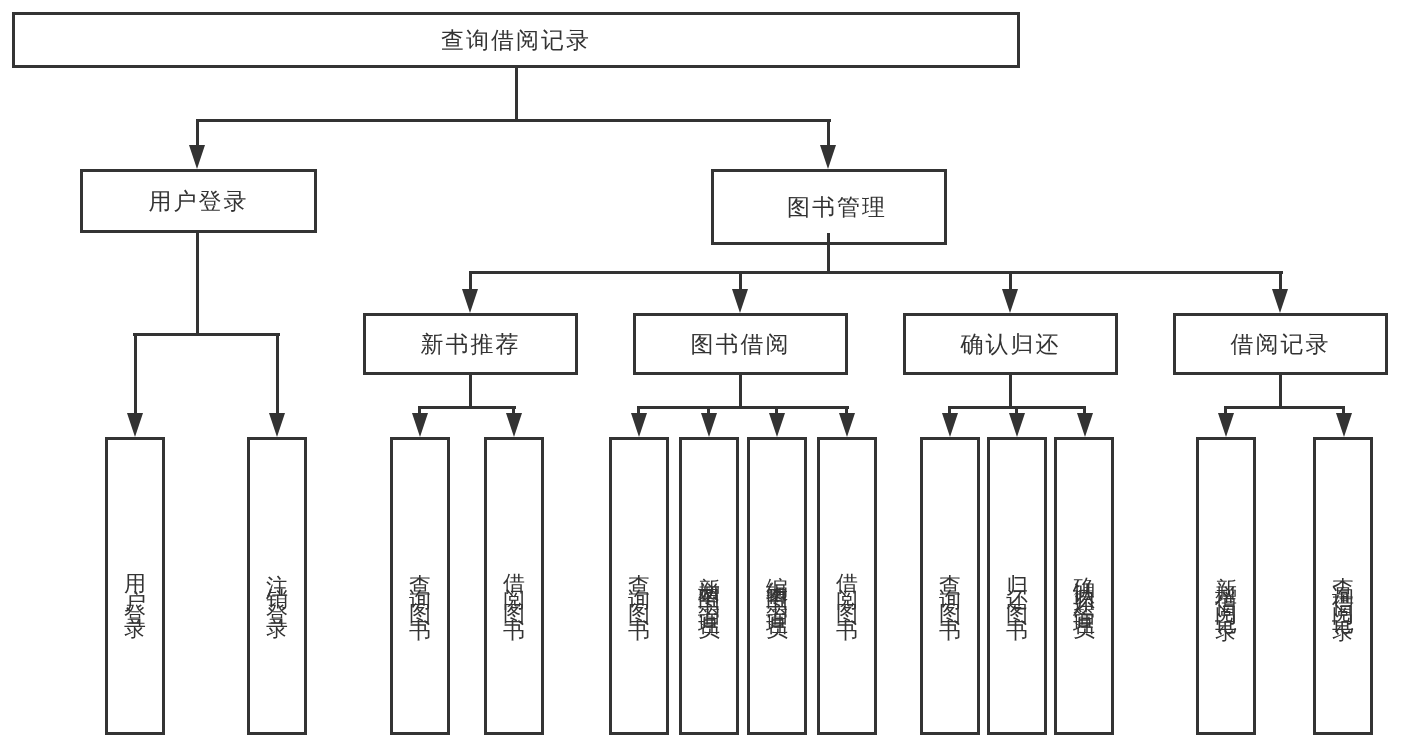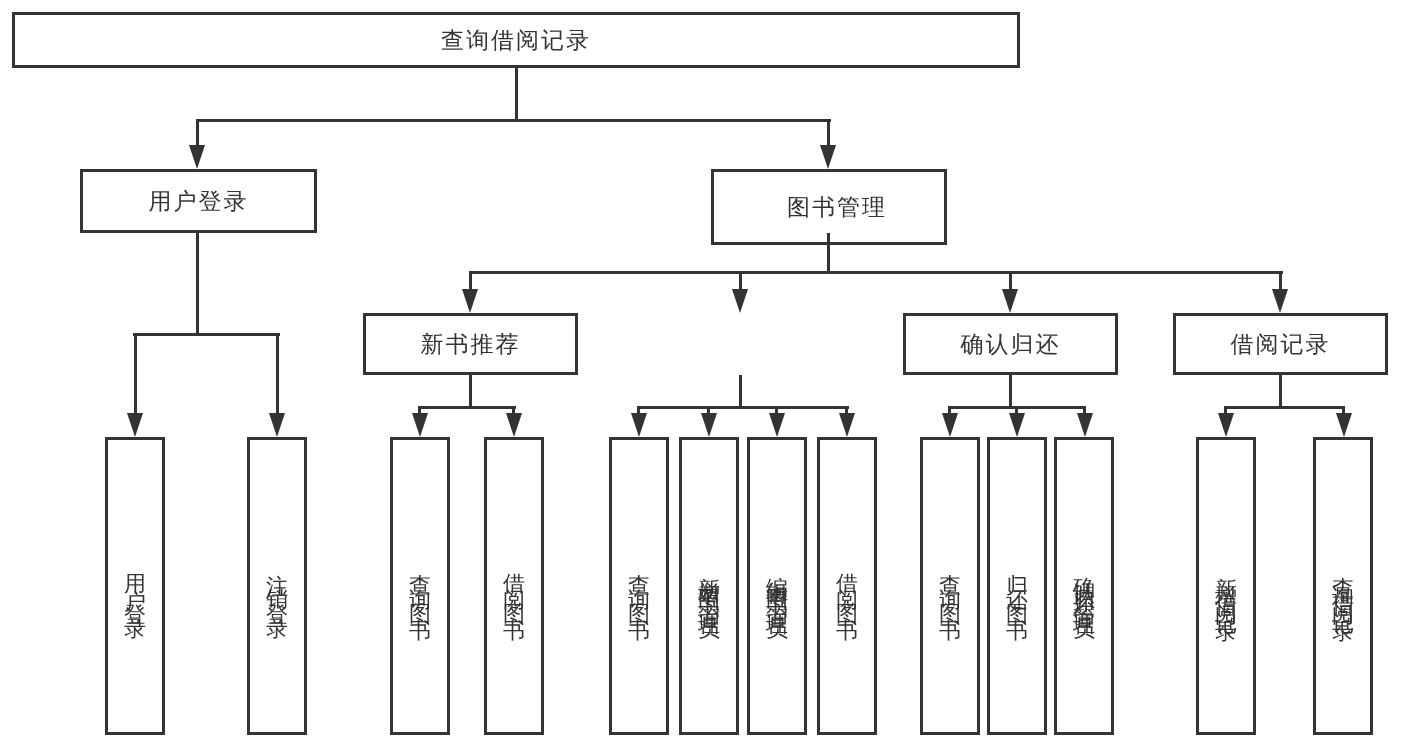--- a/index.html
+++ b/index.html
@@ -60,20 +60,21 @@
   <div class="l" style="left:469px;top:271px;width:3px;height:21px;"></div>
   <div class="ar" style="left:462px;top:289px;"></div>
   <div class="l" style="left:739px;top:271px;width:3px;height:21px;"></div>
   <div class="ar" style="left:732px;top:289px;"></div>
   <div class="l" style="left:1009px;top:271px;width:3px;height:21px;"></div>
   <div class="ar" style="left:1002px;top:289px;"></div>
   <div class="l" style="left:1279px;top:271px;width:3px;height:21px;"></div>
   <div class="ar" style="left:1272px;top:289px;"></div>
 
   <div class="box" style="left:363px;top:313px;width:215px;height:62px;">新书推荐</div>
+  <div class="box" style="left:633px;top:313px;width:215px;height:62px;">图书借阅</div>
   <div class="box" style="left:903px;top:313px;width:215px;height:62px;">确认归还</div>
   <div class="box" style="left:1173px;top:313px;width:215px;height:62px;">借阅记录</div>
 
   <div class="l" style="left:469px;top:375px;width:3px;height:33px;"></div>
   <div class="l" style="left:739px;top:375px;width:3px;height:33px;"></div>
   <div class="l" style="left:1009px;top:375px;width:3px;height:33px;"></div>
   <div class="l" style="left:1279px;top:375px;width:3px;height:33px;"></div>
 
   <div class="l" style="left:418px;top:406px;width:98px;height:3px;"></div>
   <div class="l" style="left:637px;top:406px;width:212px;height:3px;"></div>

